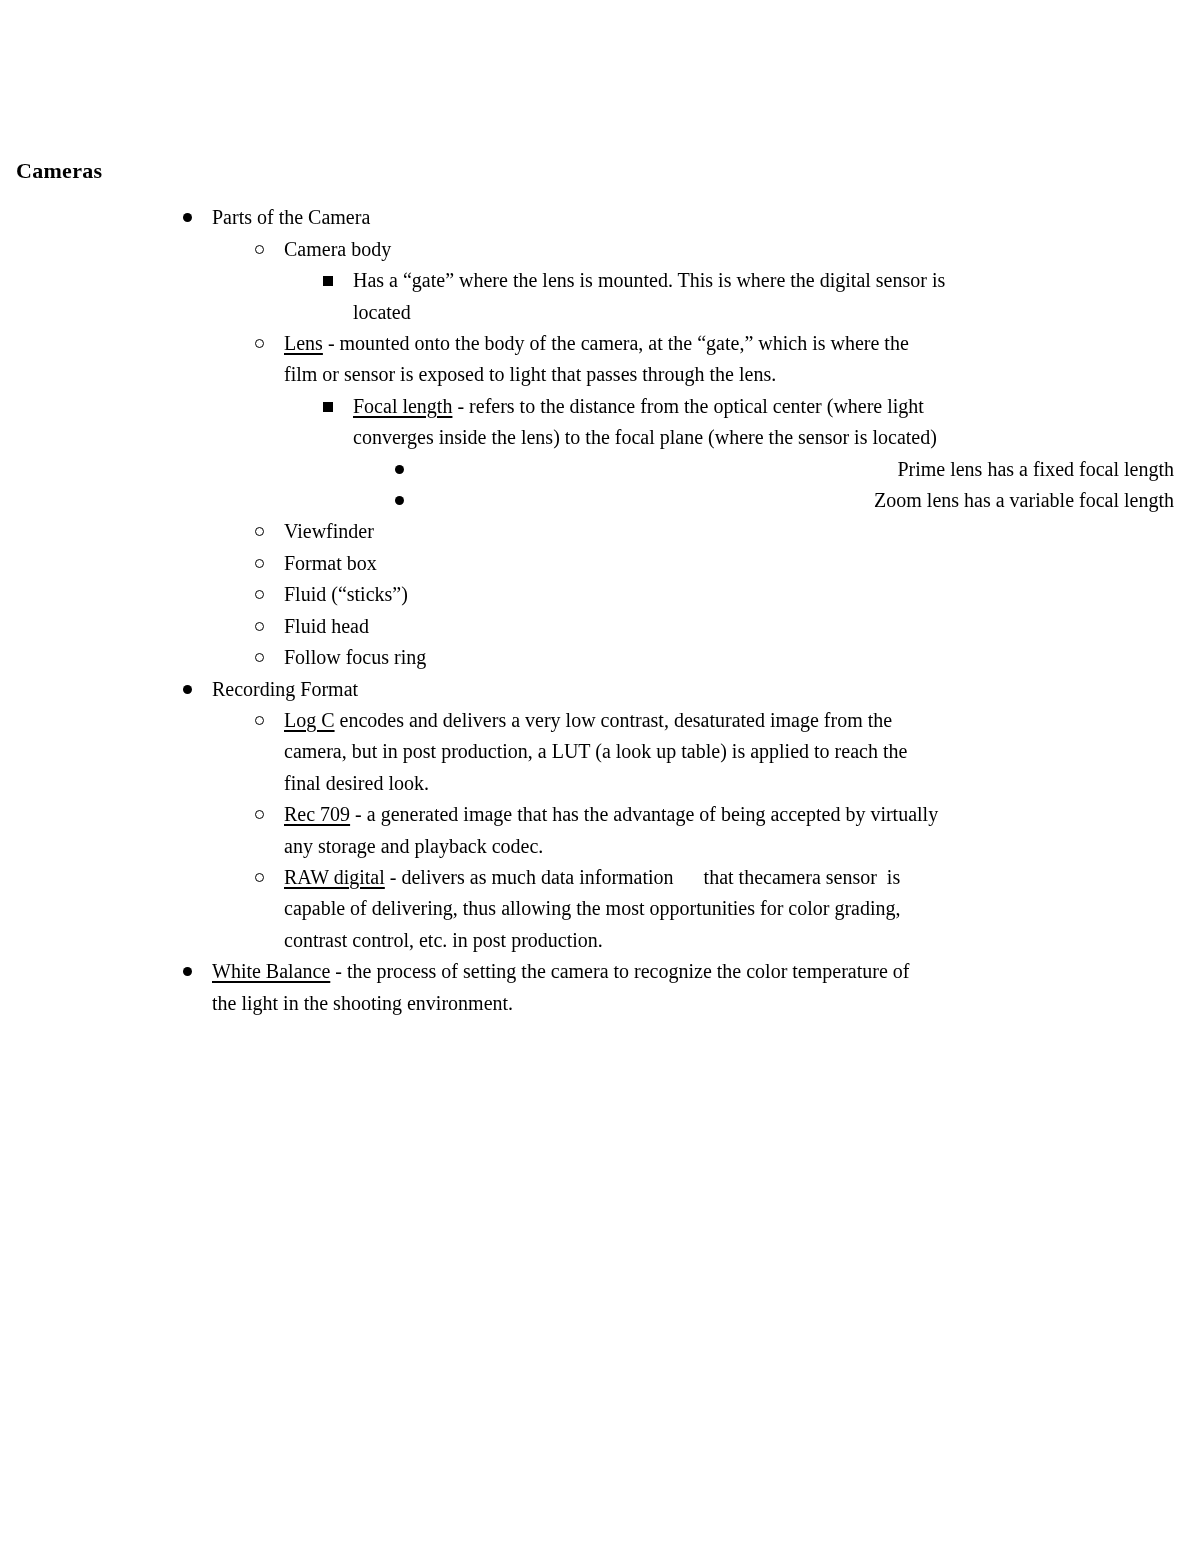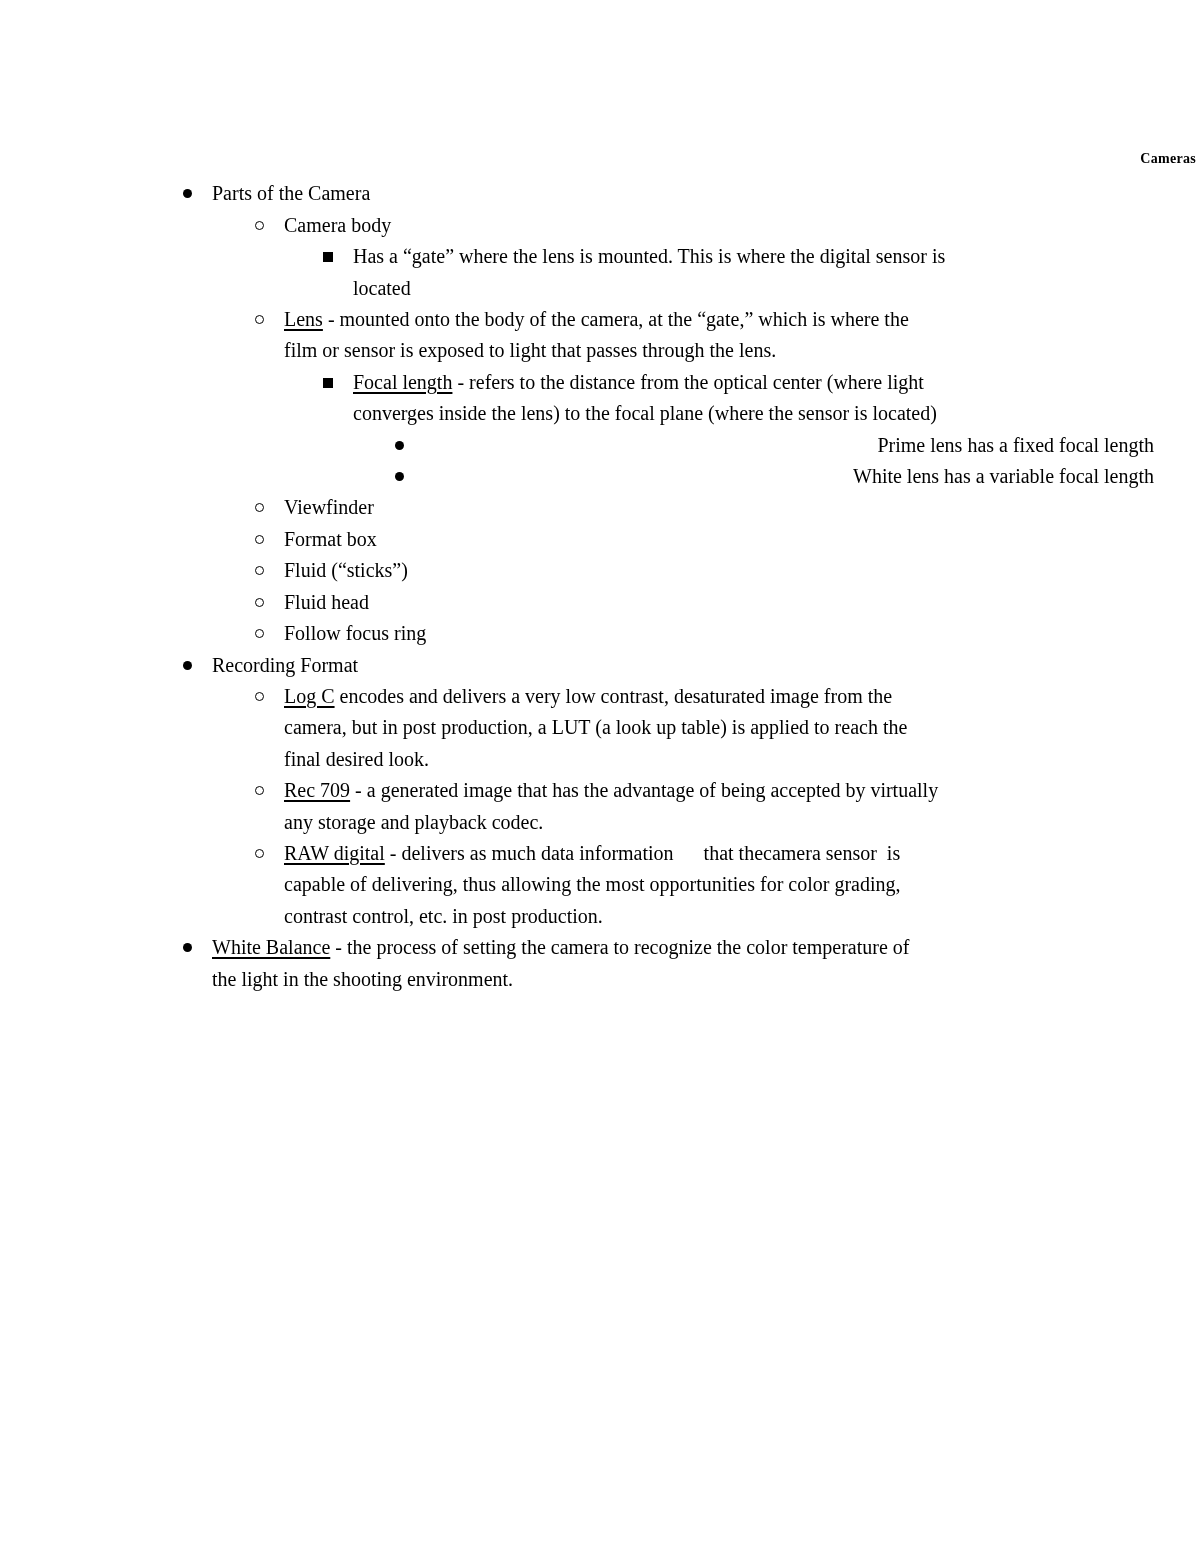--- a/index.html
+++ b/index.html
@@ -10,26 +10,26 @@
   .page {
     position: relative;
     width: 1200px;
     height: 1553px;
     background: #ffffff;
     color: #000000;
     font-family: "Liberation Serif", serif;
     overflow: hidden;
   }
   .title {
-    margin: 4px;
+    margin: 16px;
     padding-top: 139px;
-    font-size: 14px;
+    font-size: 22px;
     font-weight: bold;
     line-height: 31.4px;
-    text-align: right;
+    text-align: left;
     letter-spacing: 0.3px;
   }
   .list {
     margin-top: 3px;
   }
   .li {
     display: flex;
     align-items: flex-start;
     font-size: 20px;
     line-height: 31.4px;
@@ -62,21 +62,21 @@
     background: transparent;
   }
   .bullet.square::before {
     width: 10px; height: 10px;
     background: #000;
   }
 
   .txt {
     flex: 1 1 auto;
     white-space: pre-wrap;
-    padding-right: 46px;
+    padding-right: 26px;
   }
   .term {
     text-decoration: underline;
     text-underline-offset: 3px;
   }
 </style>
 </head>
 <body>
 
 <div class="page">
@@ -104,21 +104,21 @@
         <span class="bullet square"></span>
         <div class="txt"><span class="term">Focal length</span><span> - refers to the distance from the optical center (where light
 converges inside the lens) to the focal plane (where the sensor is located)</span></div>
       </div>
       <div class="li l4">
         <span class="bullet disc"></span>
         <div class="txt"><span>Prime lens has a fixed focal length</span></div>
       </div>
       <div class="li l4">
         <span class="bullet disc"></span>
-        <div class="txt"><span>White lens has a variable focal length</span></div>
+        <div class="txt"><span>Zoom lens has a variable focal length</span></div>
       </div>
       <div class="li l2">
         <span class="bullet circle"></span>
         <div class="txt"><span>Viewfinder</span></div>
       </div>
       <div class="li l2">
         <span class="bullet circle"></span>
         <div class="txt"><span>Format box</span></div>
       </div>
       <div class="li l2">

